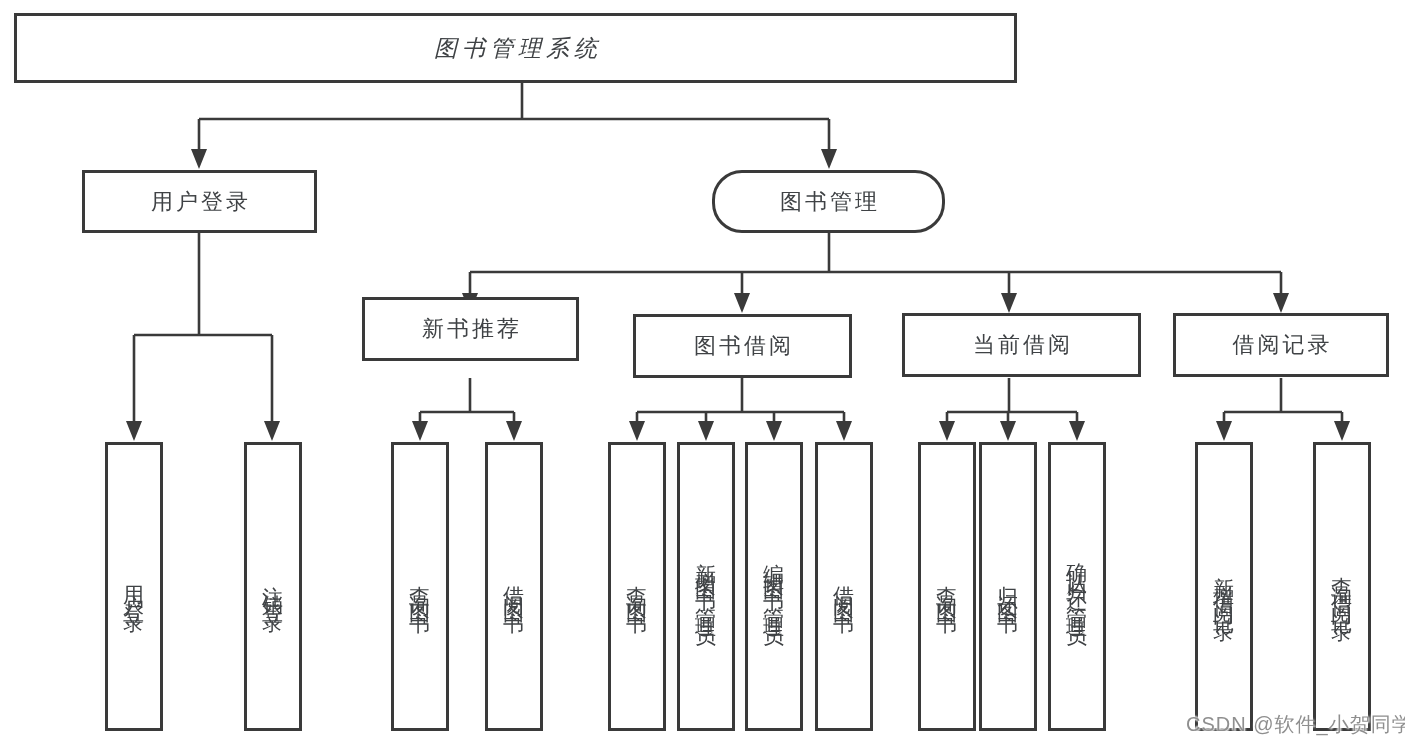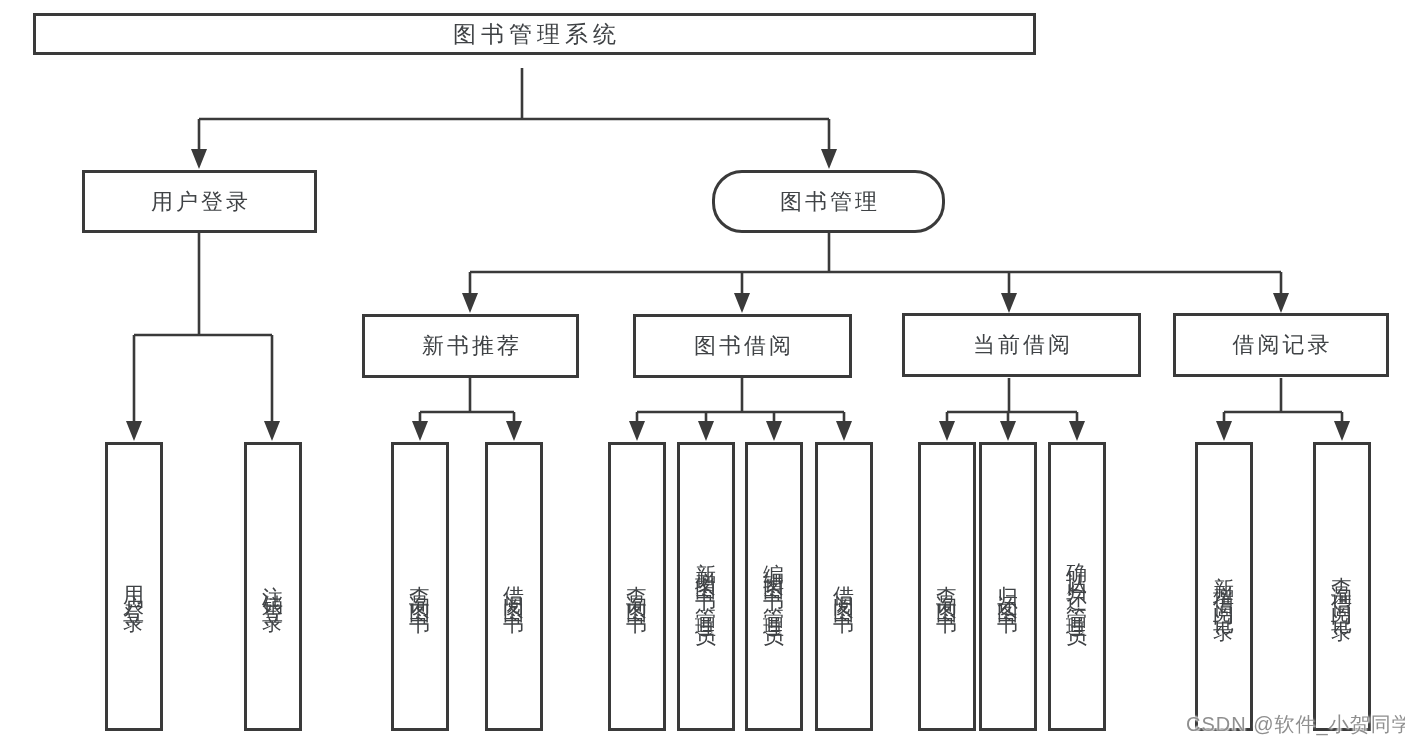--- a/index.html
+++ b/index.html
@@ -140,32 +140,32 @@
     <polygon points="1069,421 1085,421 1077,441"></polygon>
 
     <line x1="1281" y1="378" x2="1281" y2="413"></line>
     <line x1="1224" y1="412" x2="1342" y2="412"></line>
     <line x1="1224" y1="412" x2="1224" y2="424"></line>
     <polygon points="1216,421 1232,421 1224,441"></polygon>
     <line x1="1342" y1="412" x2="1342" y2="424"></line>
     <polygon points="1334,421 1350,421 1342,441"></polygon>
   </svg>
 
-  <div class="node root" style="left:33px; top:13px; width:1003px; height:42px;">
+  <div class="node root" style="left:14px; top:13px; width:1003px; height:70px;font-style:italic;">
     <span class="label">图书管理系统</span>
   </div>
 
   <div class="node" style="left:82px; top:170px; width:235px; height:63px;">
     <span class="label">用户登录</span>
   </div>
   <div class="node" style="left:712px; top:170px; width:233px; height:63px;border-radius:30px;">
     <span class="label">图书管理</span>
   </div>
 
-  <div class="node" style="left:362px; top:314px; width:217px; height:64px;">
+  <div class="node" style="left:362px; top:297px; width:217px; height:64px;">
     <span class="label">新书推荐</span>
   </div>
   <div class="node" style="left:633px; top:314px; width:219px; height:64px;align-items:center;">
     <span class="label">图书借阅</span>
   </div>
   <div class="node" style="left:902px; top:313px; width:239px; height:64px;">
     <span class="label">当前借阅</span>
   </div>
   <div class="node" style="left:1173px; top:313px; width:216px; height:64px;">
     <span class="label">借阅记录</span>

